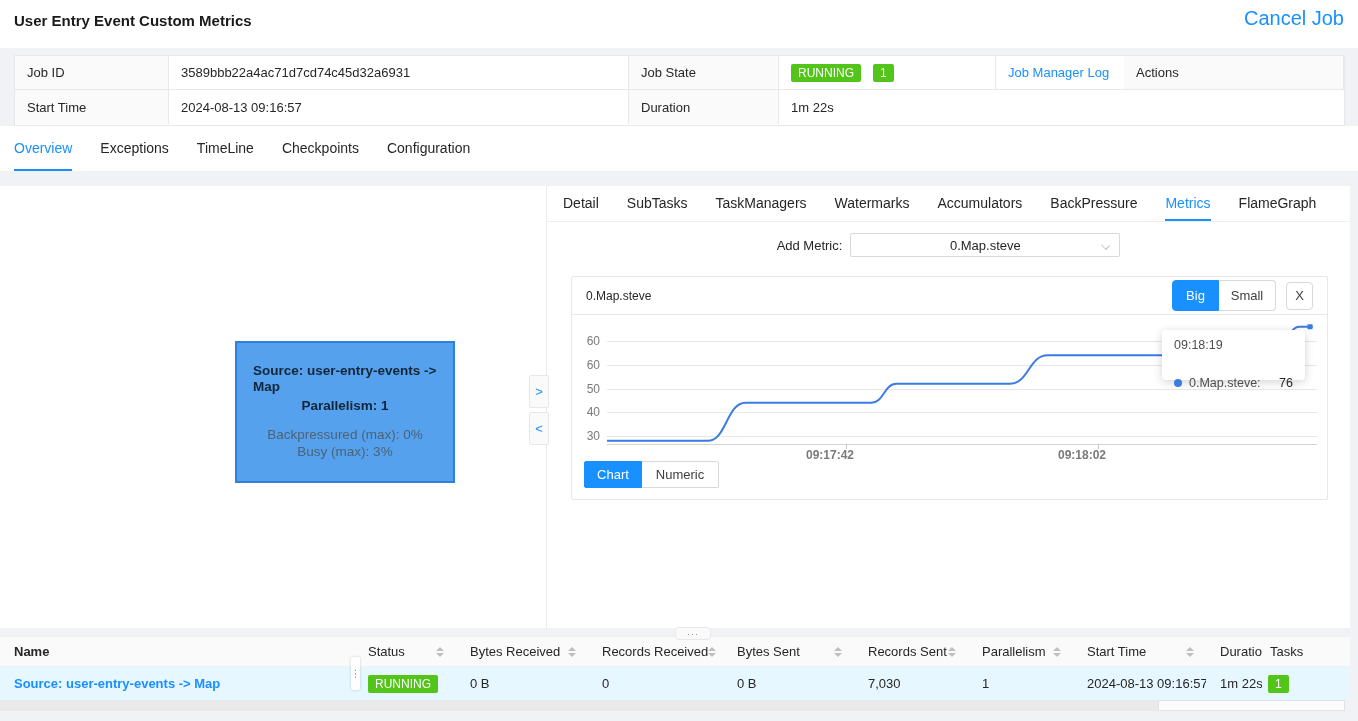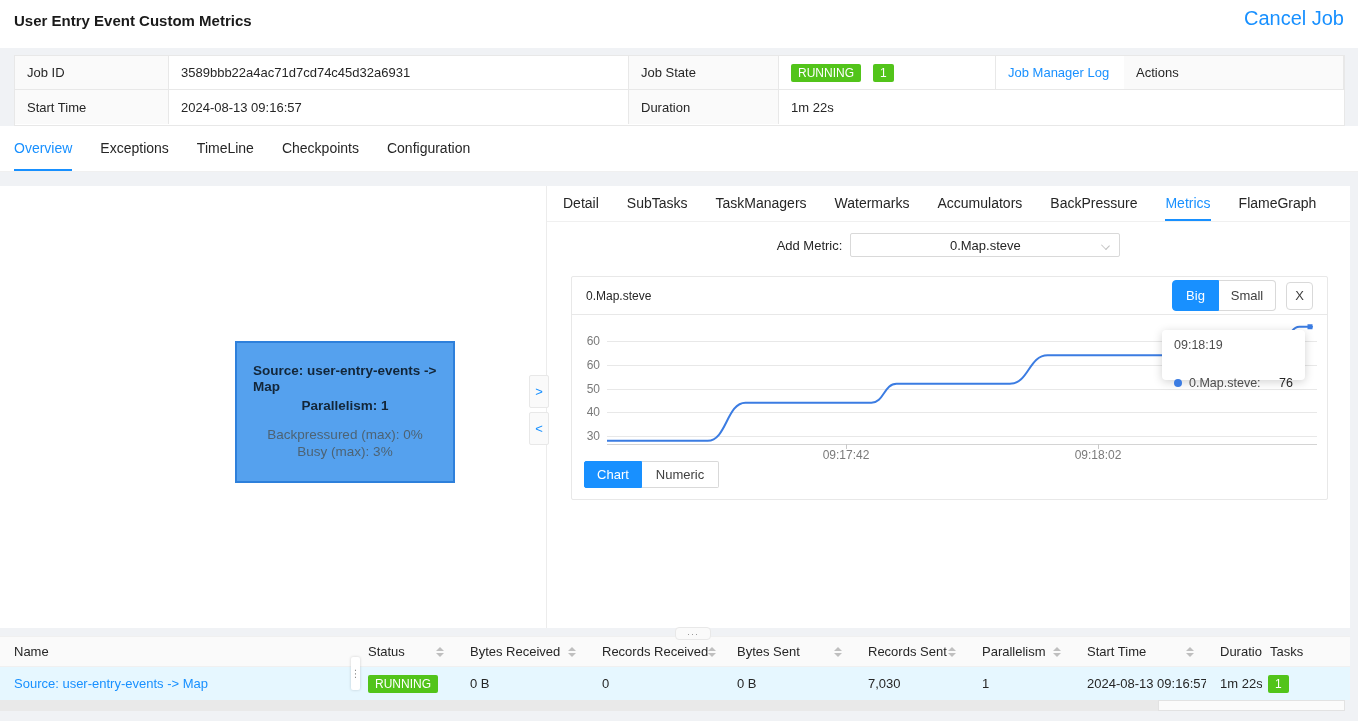--- a/index.html
+++ b/index.html
@@ -64,21 +64,21 @@
     border:1px solid #d9d9d9; background:#fff; color:#404040; }
   .seg-btn.big { width:47px; border-radius:4px 0 0 4px; }
   .seg-btn.small { width:57px; border-radius:0 4px 4px 0; border-left:none; }
   .seg-btn.active { background:#1890ff; border-color:#1890ff; color:#fff; }
   .x-btn { width:27px; height:28px; margin-left:10px; border:1px solid #d9d9d9; border-radius:4px; background:#fff;
     display:flex; align-items:center; justify-content:center; font-size:13px; color:#404040; cursor:pointer; }
   
   .gridline { position:absolute; left:35px; width:710px; height:1px; background:#e8e8e8; }
   .axis-line { position:absolute; left:35px; top:167px; width:710px; height:1px; background:#d4d4d4; }
   .ytick { position:absolute; left:0; width:28px; text-align:right; font-size:12px; color:#7a7a7a; }
-  .xtick { position:absolute; top:171px; width:80px; text-align:center; font-size:12px; color:#7a7a7a; }
+  .xtick { position:absolute; top:171px; width:80px; text-align:left; font-size:12px; color:#7a7a7a;font-weight:bold; }
   .tickmark { position:absolute; top:167px; width:1px; height:5px; background:#c9c9c9; }
   .chart-svg { position:absolute; left:35px; top:40px; z-index:1; }
   .chart-tooltip { position:absolute; left:590px; top:53px; width:143px; height:50px; background:#fff; border-radius:4px;
     box-shadow:0 2px 10px rgba(0,0,0,.18); z-index:3; padding:8px 12px; font-size:12.5px; color:#4d4d4d; }
   .tt-row { display:flex; align-items:center; margin-top:24px; }
   .tt-dot { width:8px; height:8px; border-radius:50%; background:#3b7ce2; margin-right:7px; }
   .tt-val { margin-left:auto; color:#262626; }
   .view-toggle { position:absolute; left:12px; top:184px; display:flex; }
   .vt-btn { height:27px; display:flex; align-items:center; justify-content:center; font-size:13px; cursor:pointer;
     border:1px solid #d9d9d9; background:#fff; color:#404040; }
@@ -88,21 +88,21 @@
   
   .resize-pill { position:absolute; left:675px; top:627px; width:36px; height:13px; background:#fafafa;
     border:1px solid #e8e8e8; border-radius:4px; color:#8c8c8c; font-size:9px; letter-spacing:1px;
     display:flex; align-items:center; justify-content:center; z-index:5; cursor:row-resize; }
   
   .task-table { position:absolute; left:0; top:636px; width:1350px; height:64px; background:#fff; }
   .t-head { display:flex; height:31px; background:#fafafa; border-top:1px solid #f0f0f0; border-bottom:1px solid #f0f0f0; align-items:center; }
   .t-row { display:flex; height:33px; background:#e6f7ff; align-items:center; }
   .tc { flex:none; padding-left:14px; display:flex; align-items:center; overflow:hidden; white-space:nowrap; }
   .tc .lbl { color:#262626; }
-  .c-name{width:354px;} .c-status{width:102px;} .c-brec{width:132px;} .c-rrec{width:135px;}
+  .c-name{width:354px;font-weight:bold;} .c-status{width:102px;} .c-brec{width:132px;} .c-rrec{width:135px;}
   .c-bsent{width:131px;} .c-rsent{width:114px;} .c-par{width:105px;} .c-start{width:133px;} .c-dur{width:140px;}
   .sort { margin-left:auto; margin-right:12px; display:flex; flex-direction:column; gap:2px; cursor:pointer; }
   .caret-up { width:0; height:0; border-left:4px solid transparent; border-right:4px solid transparent; border-bottom:4px solid #bfbfbf; }
   .caret-dn { width:0; height:0; border-left:4px solid transparent; border-right:4px solid transparent; border-top:4px solid #bfbfbf; }
   .tasks-col { position:absolute; left:1262px; top:0; width:88px; height:64px; z-index:2; }
   .tasks-col .th { height:31px; background:#fafafa; border-top:1px solid #f0f0f0; border-bottom:1px solid #f0f0f0; display:flex; align-items:center; padding-left:8px; }
   .tasks-col .td { height:33px; background:#e6f7ff; display:flex; align-items:center; padding-left:6px; }
   .col-drag { position:absolute; left:351px; top:21px; width:9px; height:33px; background:#fff; border-radius:2px;
     box-shadow:0 0 3px rgba(0,0,0,.18); color:#8c8c8c; font-size:10px; line-height:10px;
     display:flex; align-items:center; justify-content:center; z-index:3; cursor:col-resize; }

